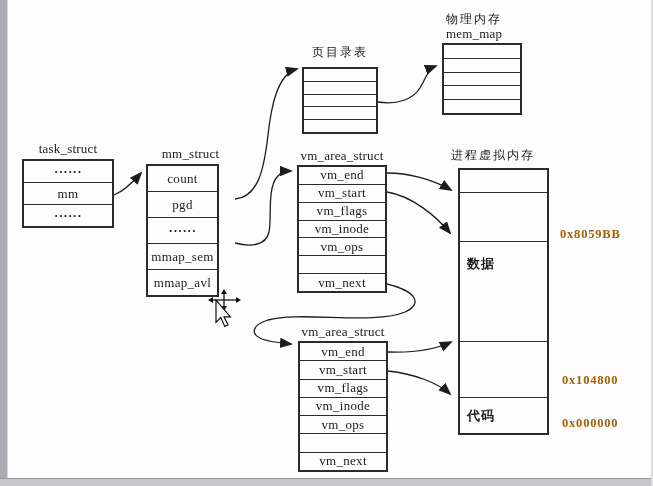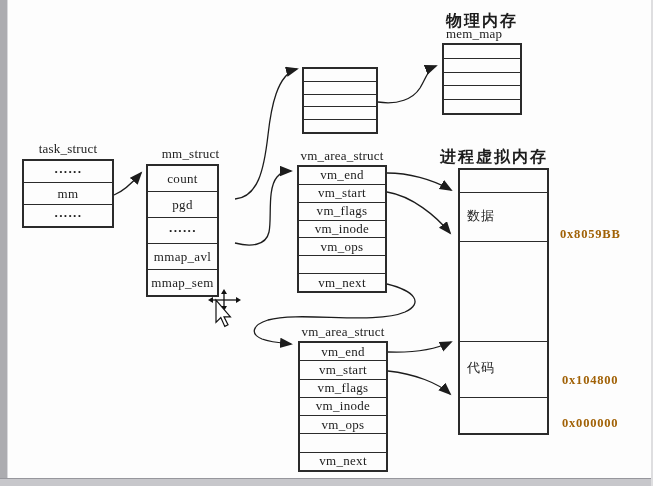--- a/index.html
+++ b/index.html
@@ -13,33 +13,33 @@
   .frame-bottom { position:absolute; left:0; top:478px; width:653px; height:8px; background:#c7c7cb; border-top:1px solid #97979d; }
   .frame-right  { position:absolute; right:0; top:0; width:2px; height:486px; background:#dedee0; }
 
   
   .sbox { position:absolute; box-sizing:border-box; border:2px solid #2b2b2b; background:#fdfdfd; display:flex; flex-direction:column; }
   .sbox .row { flex:1; display:flex; align-items:center; justify-content:center; font-size:13px; letter-spacing:.3px; }
   .sbox .row + .row { border-top:1.4px solid #2b2b2b;text-align:right; }
   .dots { letter-spacing:1px; font-weight:bold; }
 
   .box-title { position:absolute; font-size:13px; font-weight:normal; text-align:center; letter-spacing:.2px; white-space:nowrap; }
-  .cjk { font-size:16px; font-weight:bold; letter-spacing:2px; }
+  .cjk { font-size:12px; font-weight:normal; letter-spacing:2px; }
 
   #task-box    { left:22px;  top:159px; width:92px; height:69px;  }
   #mm-box      { left:146px; top:164px; width:73px; height:133px; }
   #pagedir-box { left:302px; top:67px;  width:76px; height:67px;  }
   #memmap-box  { left:442px; top:43px;  width:80px; height:72px;  }
   #vm1-box     { left:297px; top:165px; width:90px; height:128px; }
   #vm2-box     { left:298px; top:341px; width:90px; height:131px; }
 
   
   #vmem-box { position:absolute; left:458px; top:168px; width:91px; height:267px; box-sizing:border-box; border:2px solid #2b2b2b; background:#fdfdfd; }
   .seg-line { position:absolute; left:0; right:0; height:0; border-top:1.5px solid #2b2b2b; }
-  .seg-label { position:absolute; left:7px; font-size:13px; font-weight:normal; letter-spacing:1px; }
+  .seg-label { position:absolute; left:7px; font-size:13px; font-weight:bold; letter-spacing:1px;margin-top:48px; }
   .addr { position:absolute; font-family:Liberation Serif, serif; font-size:12.5px; font-weight:600; letter-spacing:.8px; color:#a16207; white-space:nowrap; }
 
   svg.overlay { position:absolute; left:0; top:0; pointer-events:none; }
   .wire { fill:none; stroke:#1c1c1c; stroke-width:1.3; }
 </style>
 </head>
 <body>
 
 <div class="stage">
 
@@ -48,24 +48,25 @@
     <div class="row dots">······</div>
     <div class="row">mm</div>
     <div class="row dots">······</div>
   </div>
 
   <div class="box-title" style="left:146px; top:146px; width:89px;">mm_struct</div>
   <div class="sbox" id="mm-box">
     <div class="row">count</div>
     <div class="row">pgd</div>
     <div class="row dots">······</div>
+    <div class="row">mmap_sem</div>
     <div class="row">mmap_avl</div>
-    <div class="row">mmap_sem</div>
   </div>
 
+  <div class="box-title cjk" style="left:296px; top:44px; width:88px;">页目录表</div>
   <div class="sbox" id="pagedir-box">
     <div class="row"></div>
     <div class="row"></div>
     <div class="row"></div>
     <div class="row"></div>
     <div class="row"></div>
   </div>
 
   <div class="box-title cjk" style="left:442px; top:11px; width:80px; text-align:left; padding-left:4px;">物理内存</div>
   <div class="box-title" style="left:442px; top:26px; width:80px; text-align:left; padding-left:4px;">mem_map</div>

